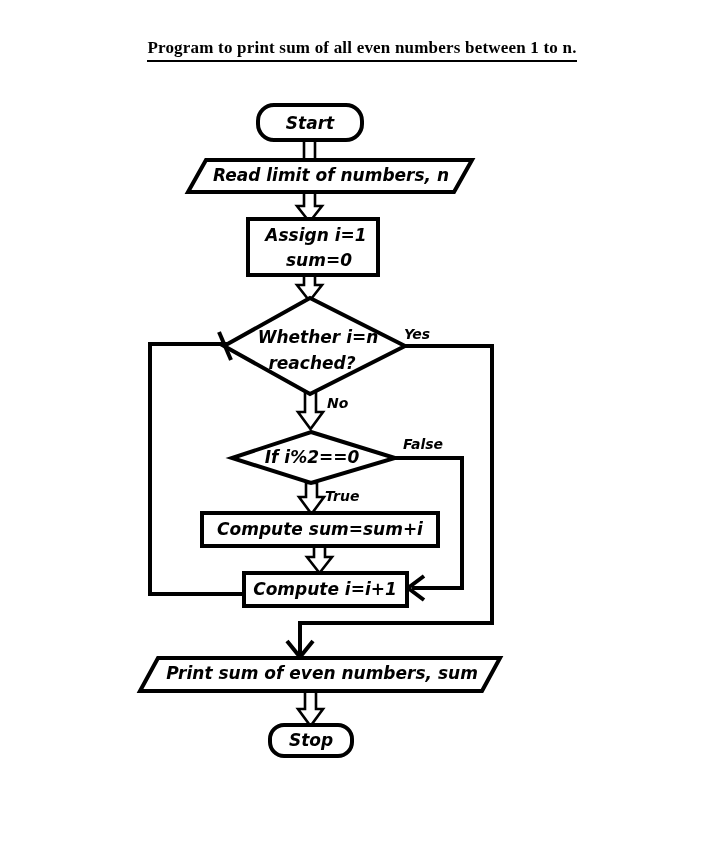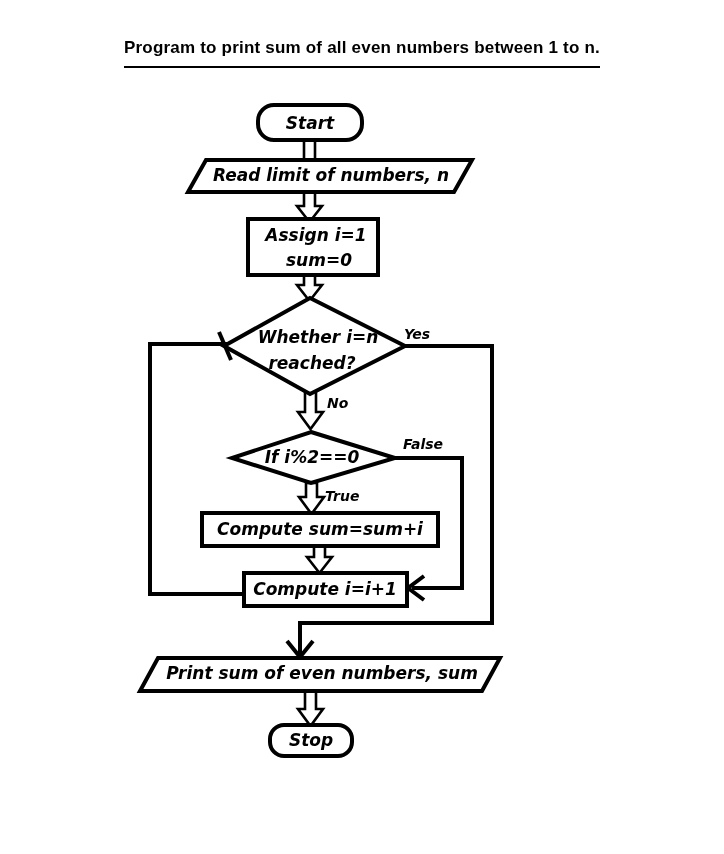--- a/index.html
+++ b/index.html
@@ -21,27 +21,27 @@
   }
   .title-wrap {
     position: absolute;
     left: 0;
     top: 38px;
     width: 724px;
     text-align: center;
   }
   .title-text {
     display: inline-block;
-    font-family: Liberation Sans, sans-serif;
+    font-family: Liberation Serif, serif;
     font-size: 17px;
     font-weight: 600;
     letter-spacing: 0.2px;
     color: #000000;
     border-bottom: 2px solid #000000;
-    padding-bottom: 8px;
+    padding-bottom: 2px;
     white-space: nowrap;
   }
   svg.flow-svg {
     position: absolute;
     left: 0;
     top: 0;
     width: 724px;
     height: 854px;
   }
   .node-shape {

